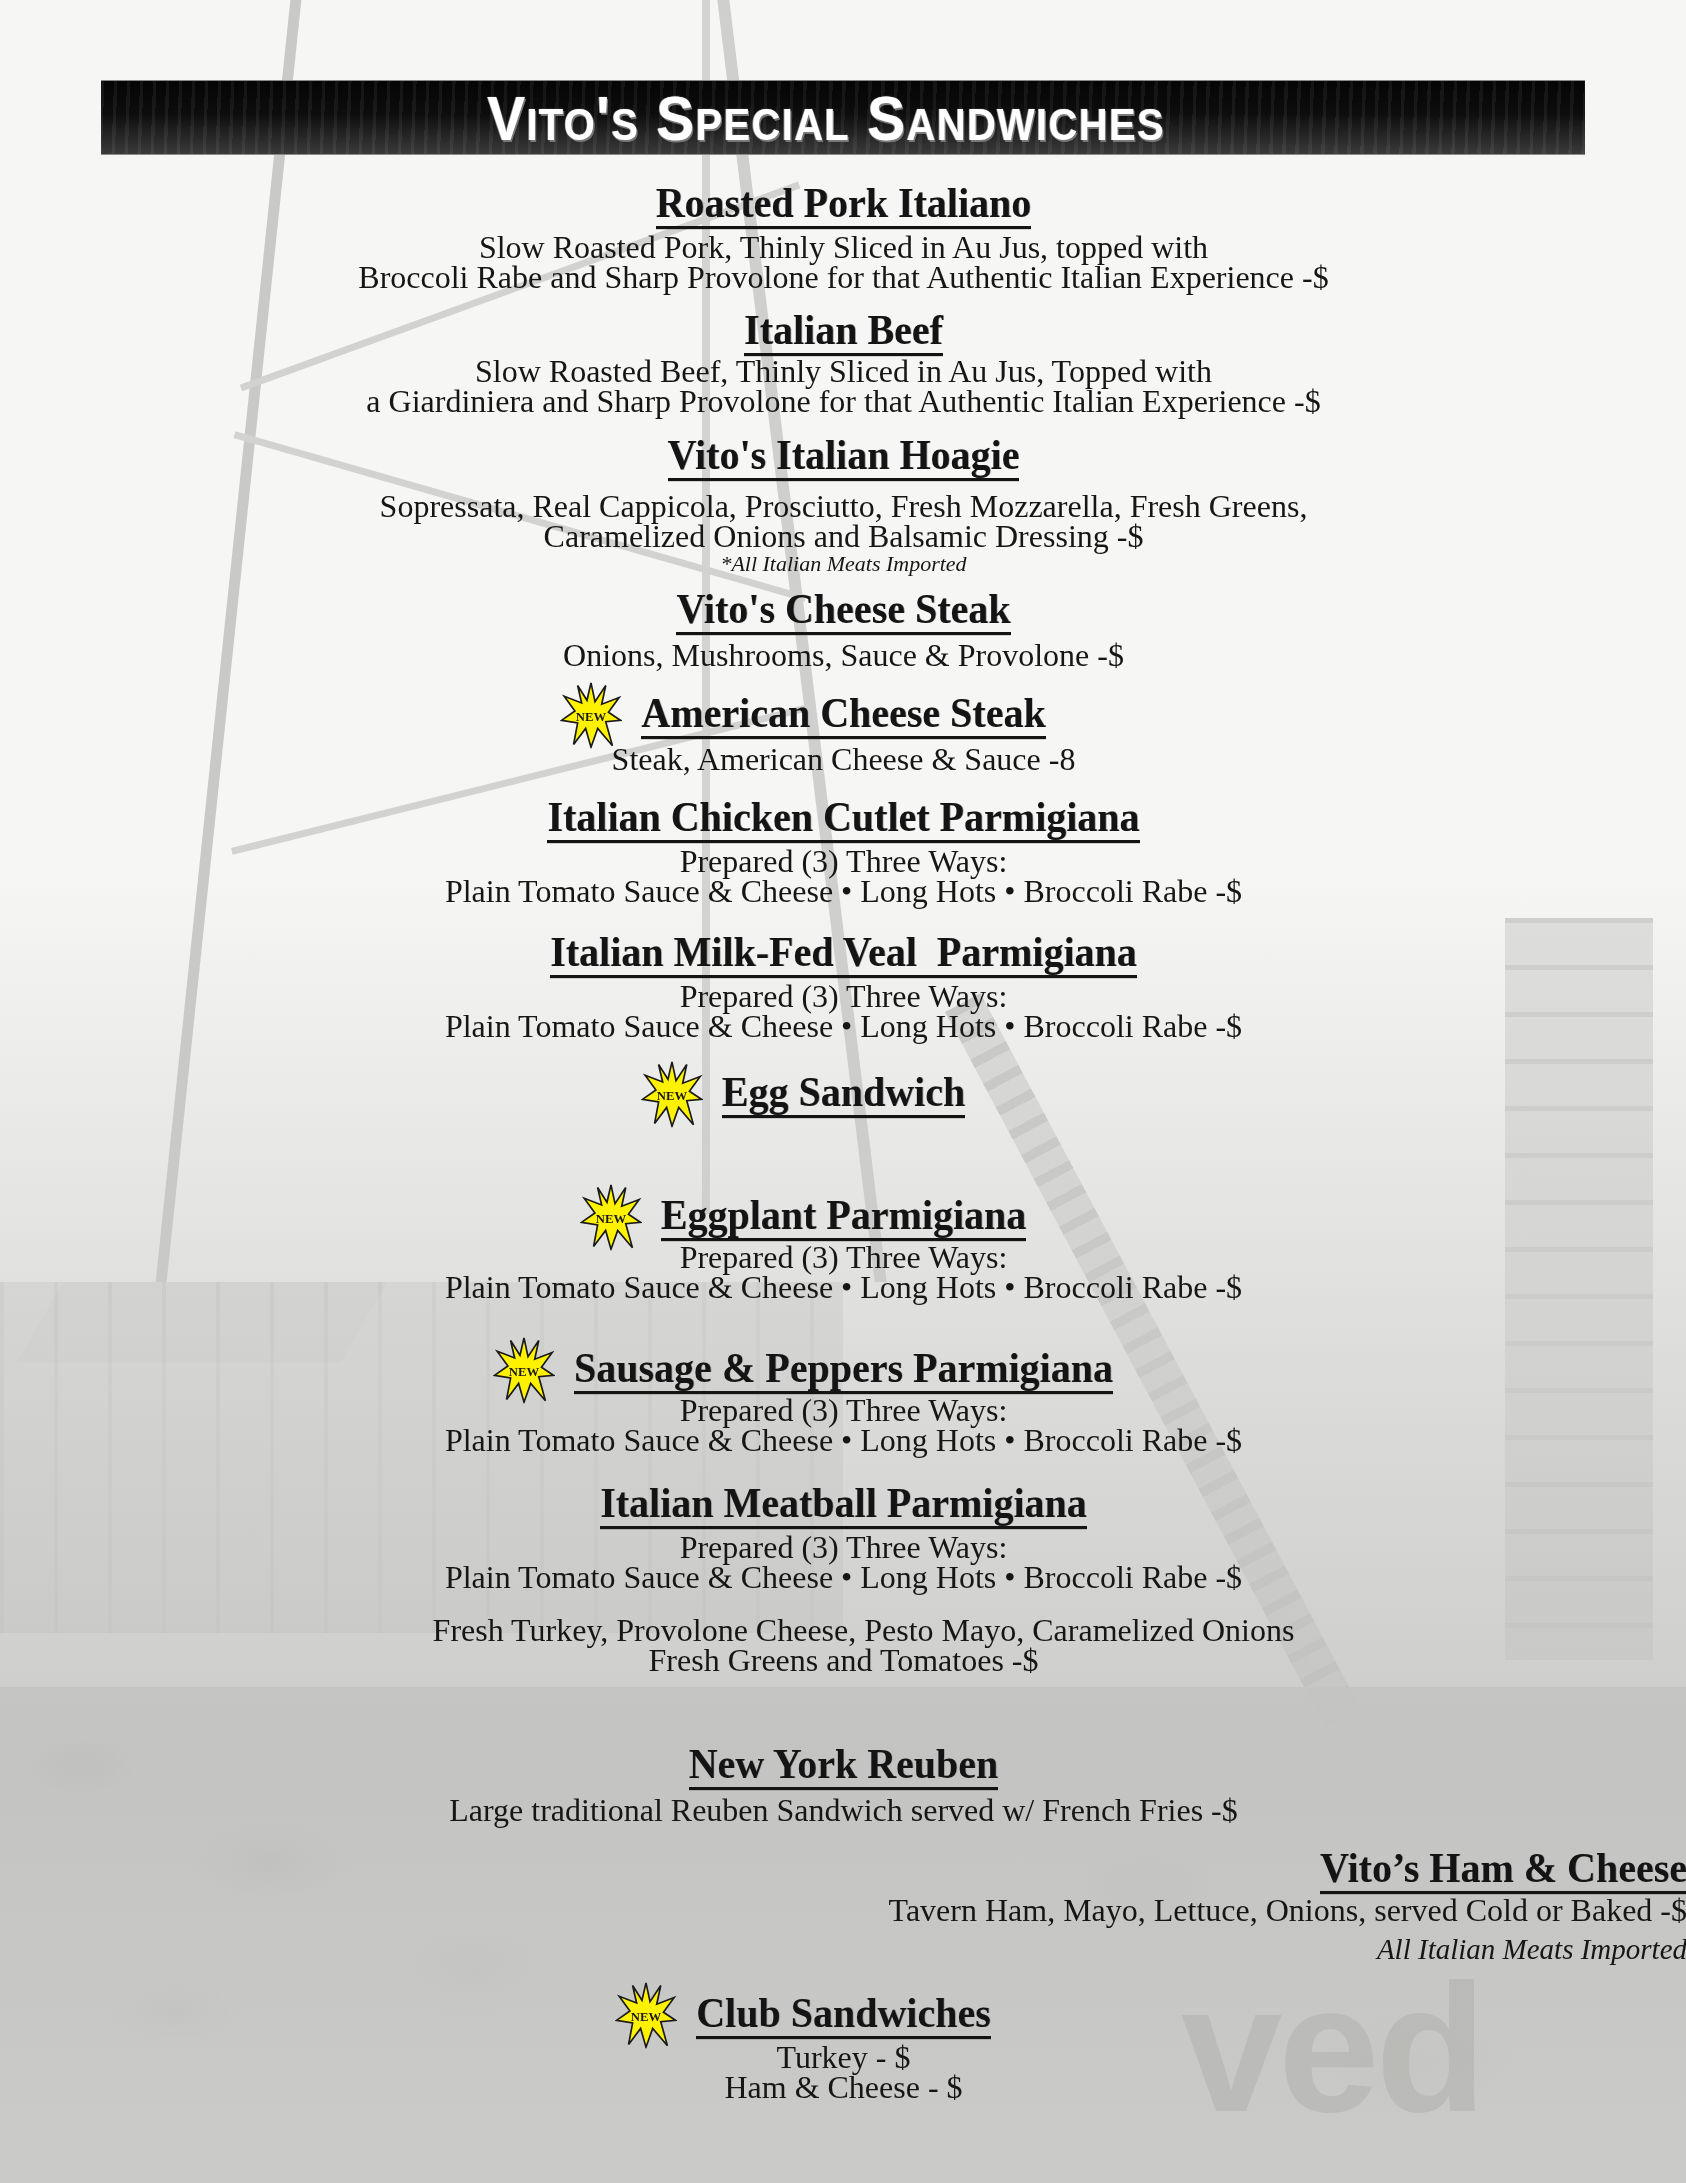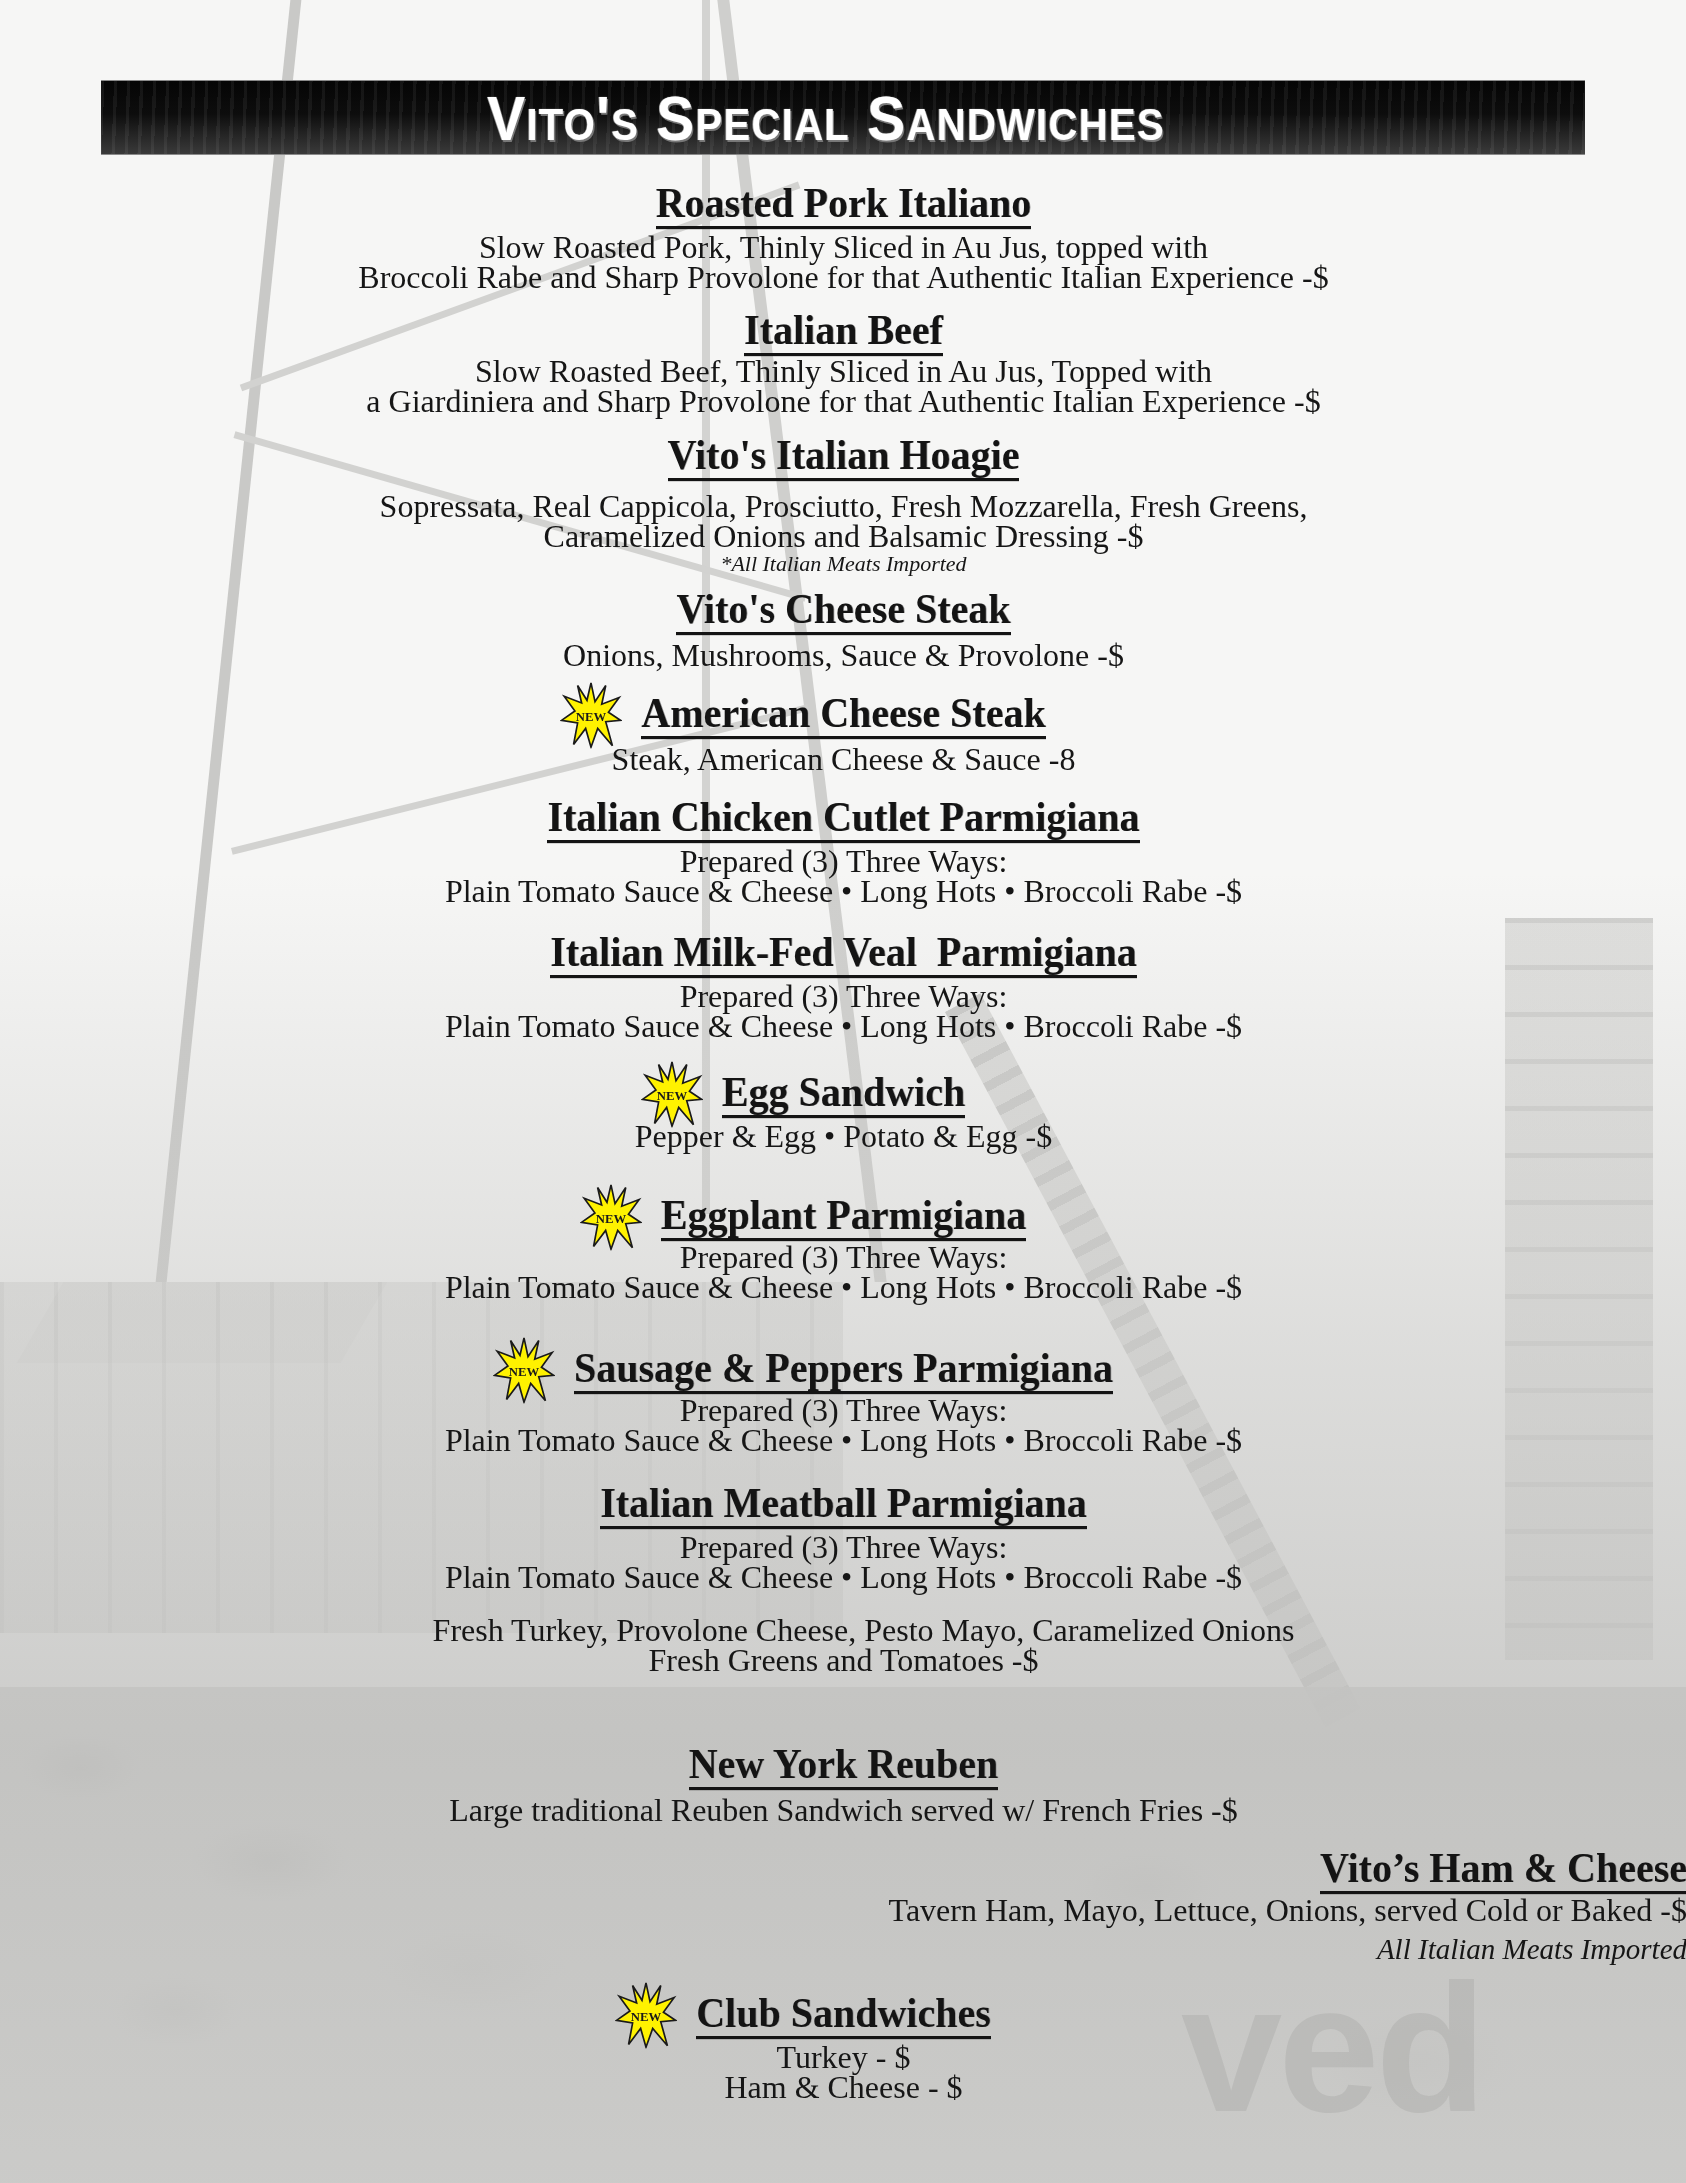--- a/index.html
+++ b/index.html
@@ -185,21 +185,20 @@
   <div class="item" style="top:1071px;">
     <div class="title-row">
       <span class="new-badge">
         <svg viewBox="0 0 92 100">
             <polygon points="46,2 52,30 68,6 62,34 88,24 72,46 90,58 68,60 78,96 56,70 46,98 38,70 20,94 26,62 2,58 22,44 6,22 32,32 26,6 40,28" fill="#fff200" stroke="#1a1a1a" stroke-width="2.5"></polygon>
             <text x="46" y="59" text-anchor="middle" font-family="Liberation Serif, serif" font-size="19" font-weight="bold" fill="#1a1a1a">NEW</text>
           </svg>
       </span>
       <span class="item-title">Egg Sandwich</span>
     </div>
-    <div class="desc" style="margin-top:4px;">Pepper &amp; Egg • Potato &amp; Egg -$</div>
   </div>
 
   <div class="item" style="top:1194px;">
     <div class="title-row">
       <span class="new-badge">
         <svg viewBox="0 0 92 100">
             <polygon points="46,2 52,30 68,6 62,34 88,24 72,46 90,58 68,60 78,96 56,70 46,98 38,70 20,94 26,62 2,58 22,44 6,22 32,32 26,6 40,28" fill="#fff200" stroke="#1a1a1a" stroke-width="2.5"></polygon>
             <text x="46" y="59" text-anchor="middle" font-family="Liberation Serif, serif" font-size="19" font-weight="bold" fill="#1a1a1a">NEW</text>
           </svg>
       </span>

